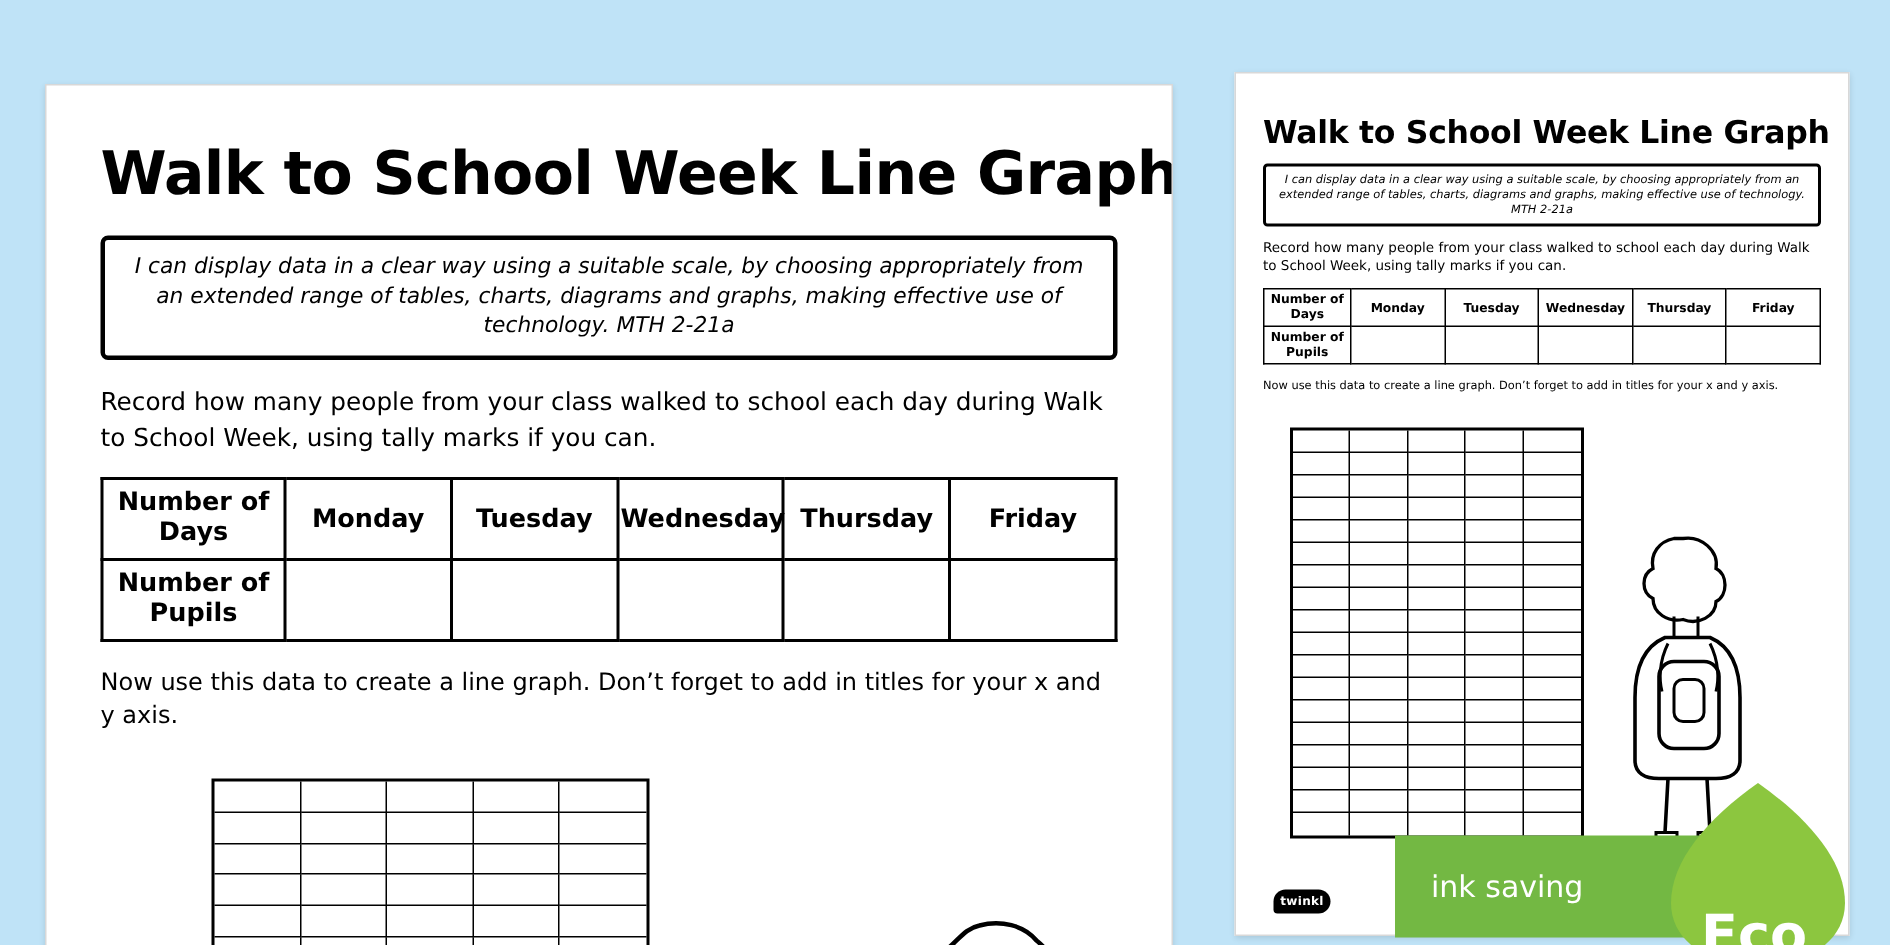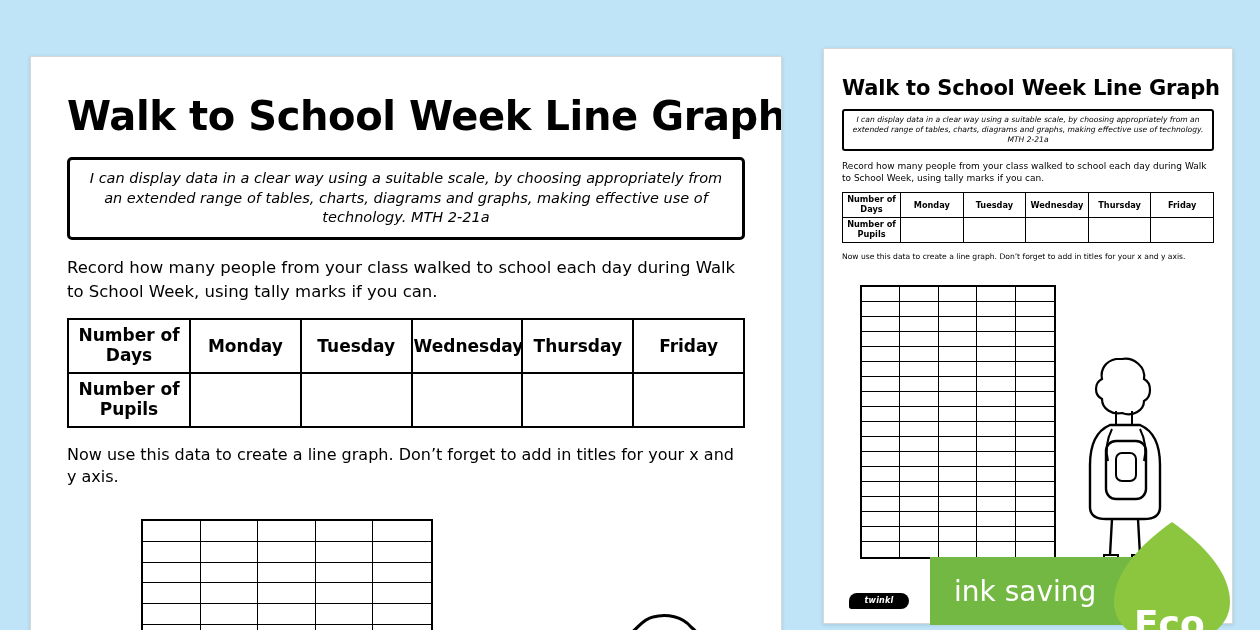--- a/index.html
+++ b/index.html
@@ -170,27 +170,26 @@
     width: 196px; height: 274px;
   }
   .child-thumb {
     position: absolute;
     left: 248px; top: 300px;
     width: 116px; height: 232px;
   }
   .twinkl-logo {
     position: absolute;
     left: 25px; bottom: 14px;
-    width: 60px; height: 16px;
+    width: 38px; height: 16px;
     background: #000;
     border-radius: 9px 9px 9px 3px;
     color: #fff;
     font-size: 8px;
     font-weight: bold;
-    font-style: italic;
     line-height: 16px;
     text-align: center;
     letter-spacing: 0.2px;
   }
 
   
   .eco-badge {
     position: absolute;
     left: 930px; top: 529px;
     width: 306px; height: 72px;
@@ -199,21 +198,21 @@
     position: absolute;
     left: 0; top: 0;
     width: 236px; height: 68px;
     background: #73b843;
     display: flex;
     align-items: center;
     padding-left: 24px;
   }
   .eco-bar span {
     color: #fff;
-    font-size: 28px;
+    font-size: 20px;
     font-weight: normal;
     font-family: "DejaVu Sans", sans-serif;
   }
   .eco-leaf {
     position: absolute;
     left: 178px; top: -39px;
     width: 128px; height: 128px;
   }
   .eco-leaf-text {
     position: absolute;

